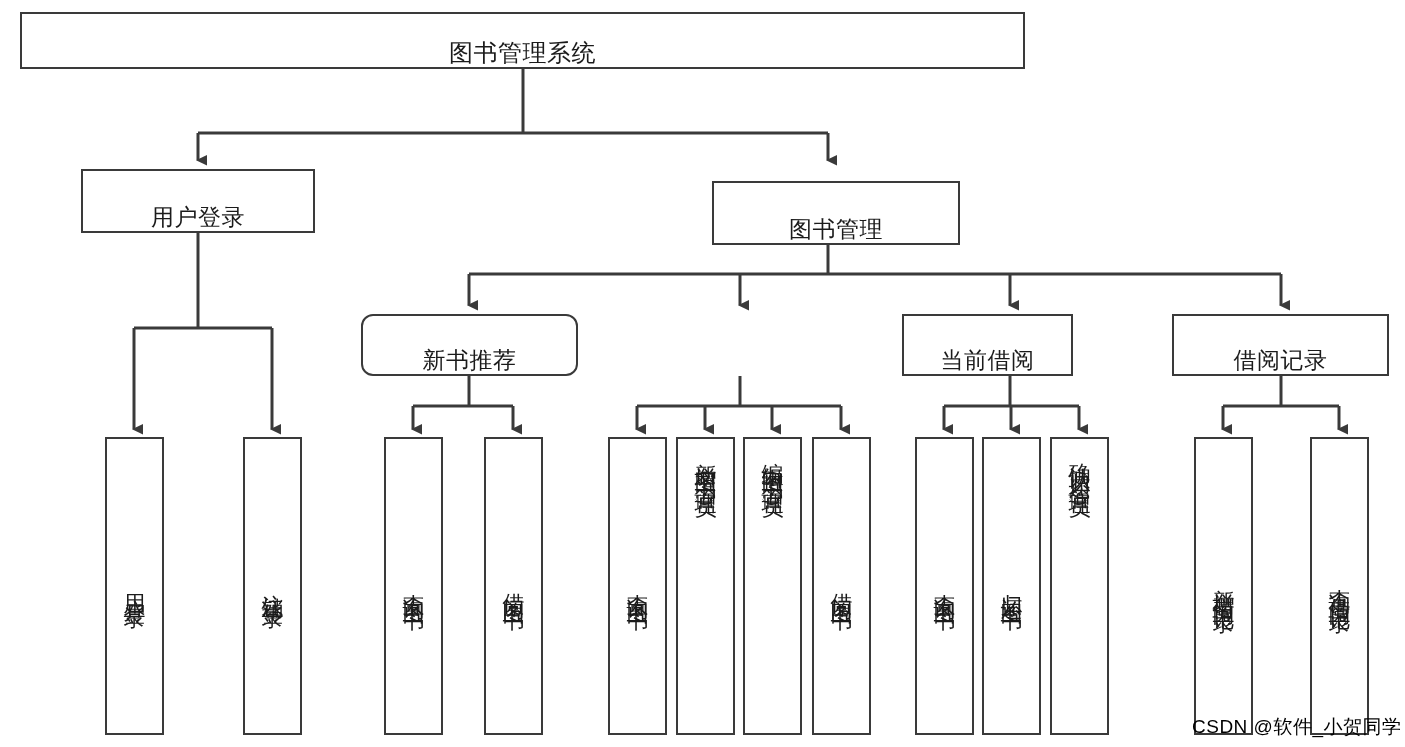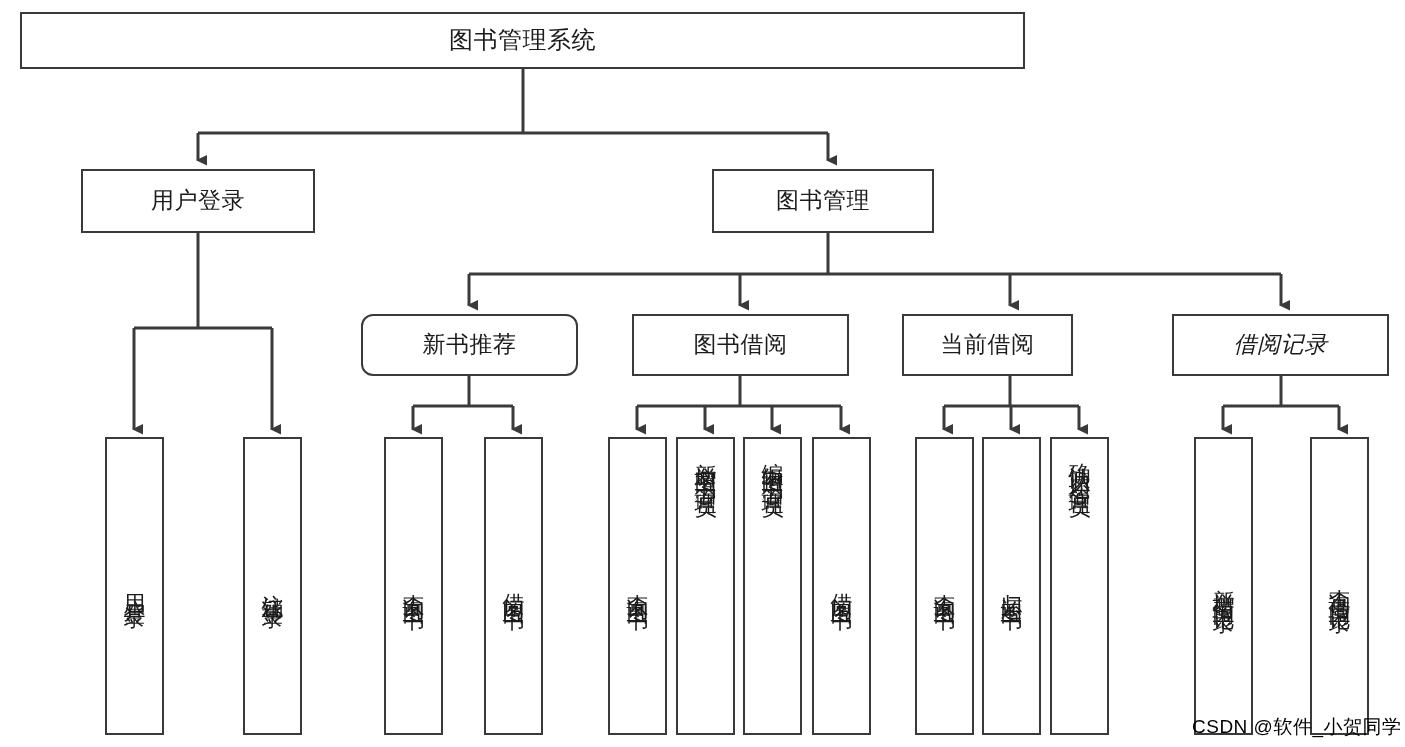--- a/index.html
+++ b/index.html
@@ -24,21 +24,21 @@
     width: 1405px;
     height: 747px;
     pointer-events: none;
   }
   .node {
     position: absolute;
     box-sizing: border-box;
     background: #ffffff;
     border: 2px solid #3a3a3a;
     display: flex;
-    align-items: center;
+    align-items: flex-end;
     justify-content: center;
     color: #1b1b1b;
   }
   .node .label {
     display: block;
     text-align: center;
     line-height: 1.18;
     white-space: nowrap;
   }
   
@@ -134,34 +134,31 @@
     </g>
   </svg>
 
   <div class="node horiz root" style="left:20px; top:12px; width:1005px; height:57px;">
     <span class="label">图书管理系统</span>
   </div>
 
   <div class="node horiz" style="left:81px; top:169px; width:234px; height:64px;">
     <span class="label">用户登录</span>
   </div>
-  <div class="node horiz" style="left:712px; top:169px; width:222px; height:64px;">
+  <div class="node horiz" style="left:712px; top:181px; width:248px; height:64px;">
     <span class="label">图书管理</span>
   </div>
 
   <div class="node horiz" style="left:361px; top:314px; width:217px; height:62px;border-radius:12px;">
     <span class="label">新书推荐</span>
   </div>
-  <div class="node horiz" style="left:632px; top:314px; width:217px; height:62px;">
-    <span class="label">图书借阅</span>
-  </div>
   <div class="node horiz" style="left:902px; top:314px; width:171px; height:62px;">
     <span class="label">当前借阅</span>
   </div>
-  <div class="node horiz" style="left:1172px; top:314px; width:217px; height:62px;font-style:italic;">
+  <div class="node horiz" style="left:1172px; top:314px; width:217px; height:62px;">
     <span class="label">借阅记录</span>
   </div>
 
   <div class="node vert center" style="left:105px; top:437px; width:59px; height:298px;">
     <span class="label">用户登录</span>
   </div>
   <div class="node vert center" style="left:243px; top:437px; width:59px; height:298px;">
     <span class="label">注销登录</span>
   </div>
 

